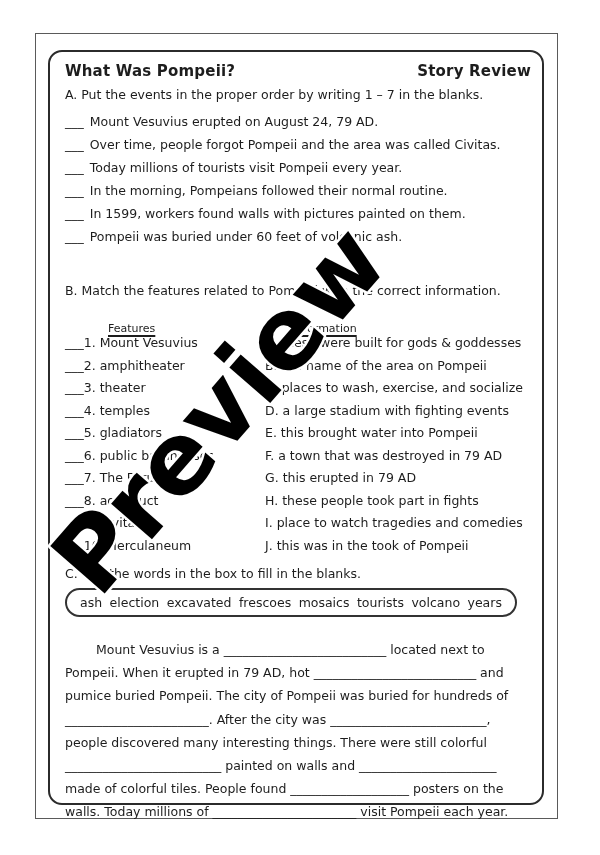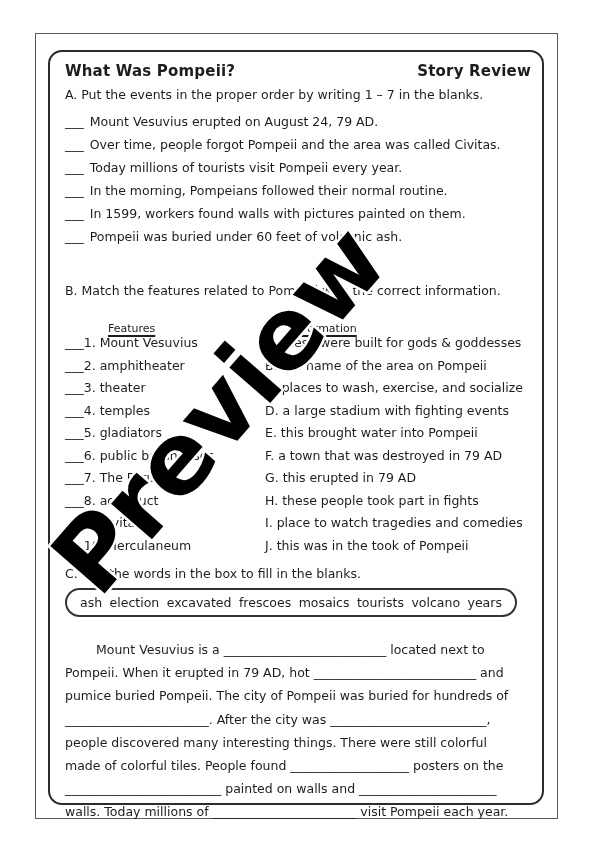--- a/index.html
+++ b/index.html
@@ -149,22 +149,22 @@
         <span>volcano</span>
         <span>years</span>
       </div>
 
       <div class="para">
         <div class="indent">Mount Vesuvius is a __________________________ located next to</div>
         <div>Pompeii. When it erupted in 79 AD, hot __________________________ and</div>
         <div>pumice buried Pompeii. The city of Pompeii was buried for hundreds of</div>
         <div>_______________________. After the city was _________________________,</div>
         <div>people discovered many interesting things. There were still colorful</div>
+        <div>_________________________ painted on walls and ______________________</div>
         <div>made of colorful tiles. People found ___________________ posters on the</div>
-        <div>_________________________ painted on walls and ______________________</div>
         <div>walls. Today millions of _______________________ visit Pompeii each year.</div>
       </div>
 
     </div>
   </div>
 </div>
 
 <svg class="watermark-layer" width="600" height="855" viewBox="0 0 600 855">
   <text x="245" y="432" transform="rotate(-49 245 432)" text-anchor="middle" font-family="DejaVu Sans, Liberation Sans, sans-serif" font-size="99" font-weight="bold" fill="#000000" stroke="#ffffff" stroke-width="5" stroke-linejoin="round" paint-order="stroke">Preview</text>
 </svg>

